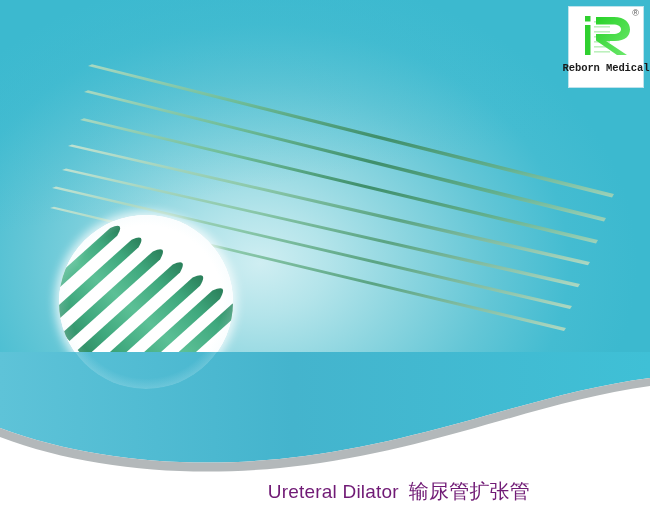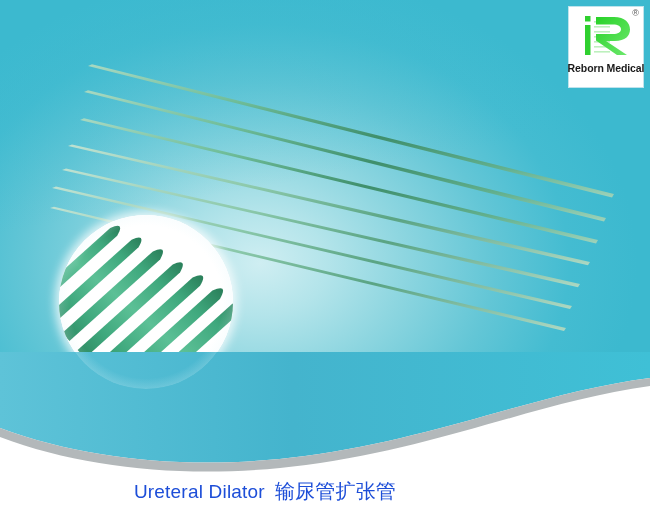--- a/index.html
+++ b/index.html
@@ -82,38 +82,38 @@
   .logo-mark { position: relative; width: 72px; height: 56px; }
   .logo-reg {
     position: absolute;
     right: 3px;
     top: 2px;
     font-size: 9px;
     color: #555;
     line-height: 1;
   }
   .logo-name {
-    font-family: Liberation Sans, sans-serif;
+    font-family: Liberation Mono, monospace;
     font-weight: bold;
     font-size: 10.5px;
     color: #1a1a1a;
     letter-spacing: -0.1px;
     white-space: nowrap;
     margin-top: -1px;
   }
 
   
   .caption {
     position: absolute;
     left: 0;
     top: 478px;
     width: 530px;
-    text-align: center;
+    text-align: right;
     font-size: 19px;
-    color: #1d4ed8;
+    color: #701a75;
     letter-spacing: 0.2px;
     white-space: nowrap;
   }
   .caption .cn { font-size: 20px; margin-left: 10px; }
 </style>
 </head>
 <body>
 
 <div id="stage">
 

